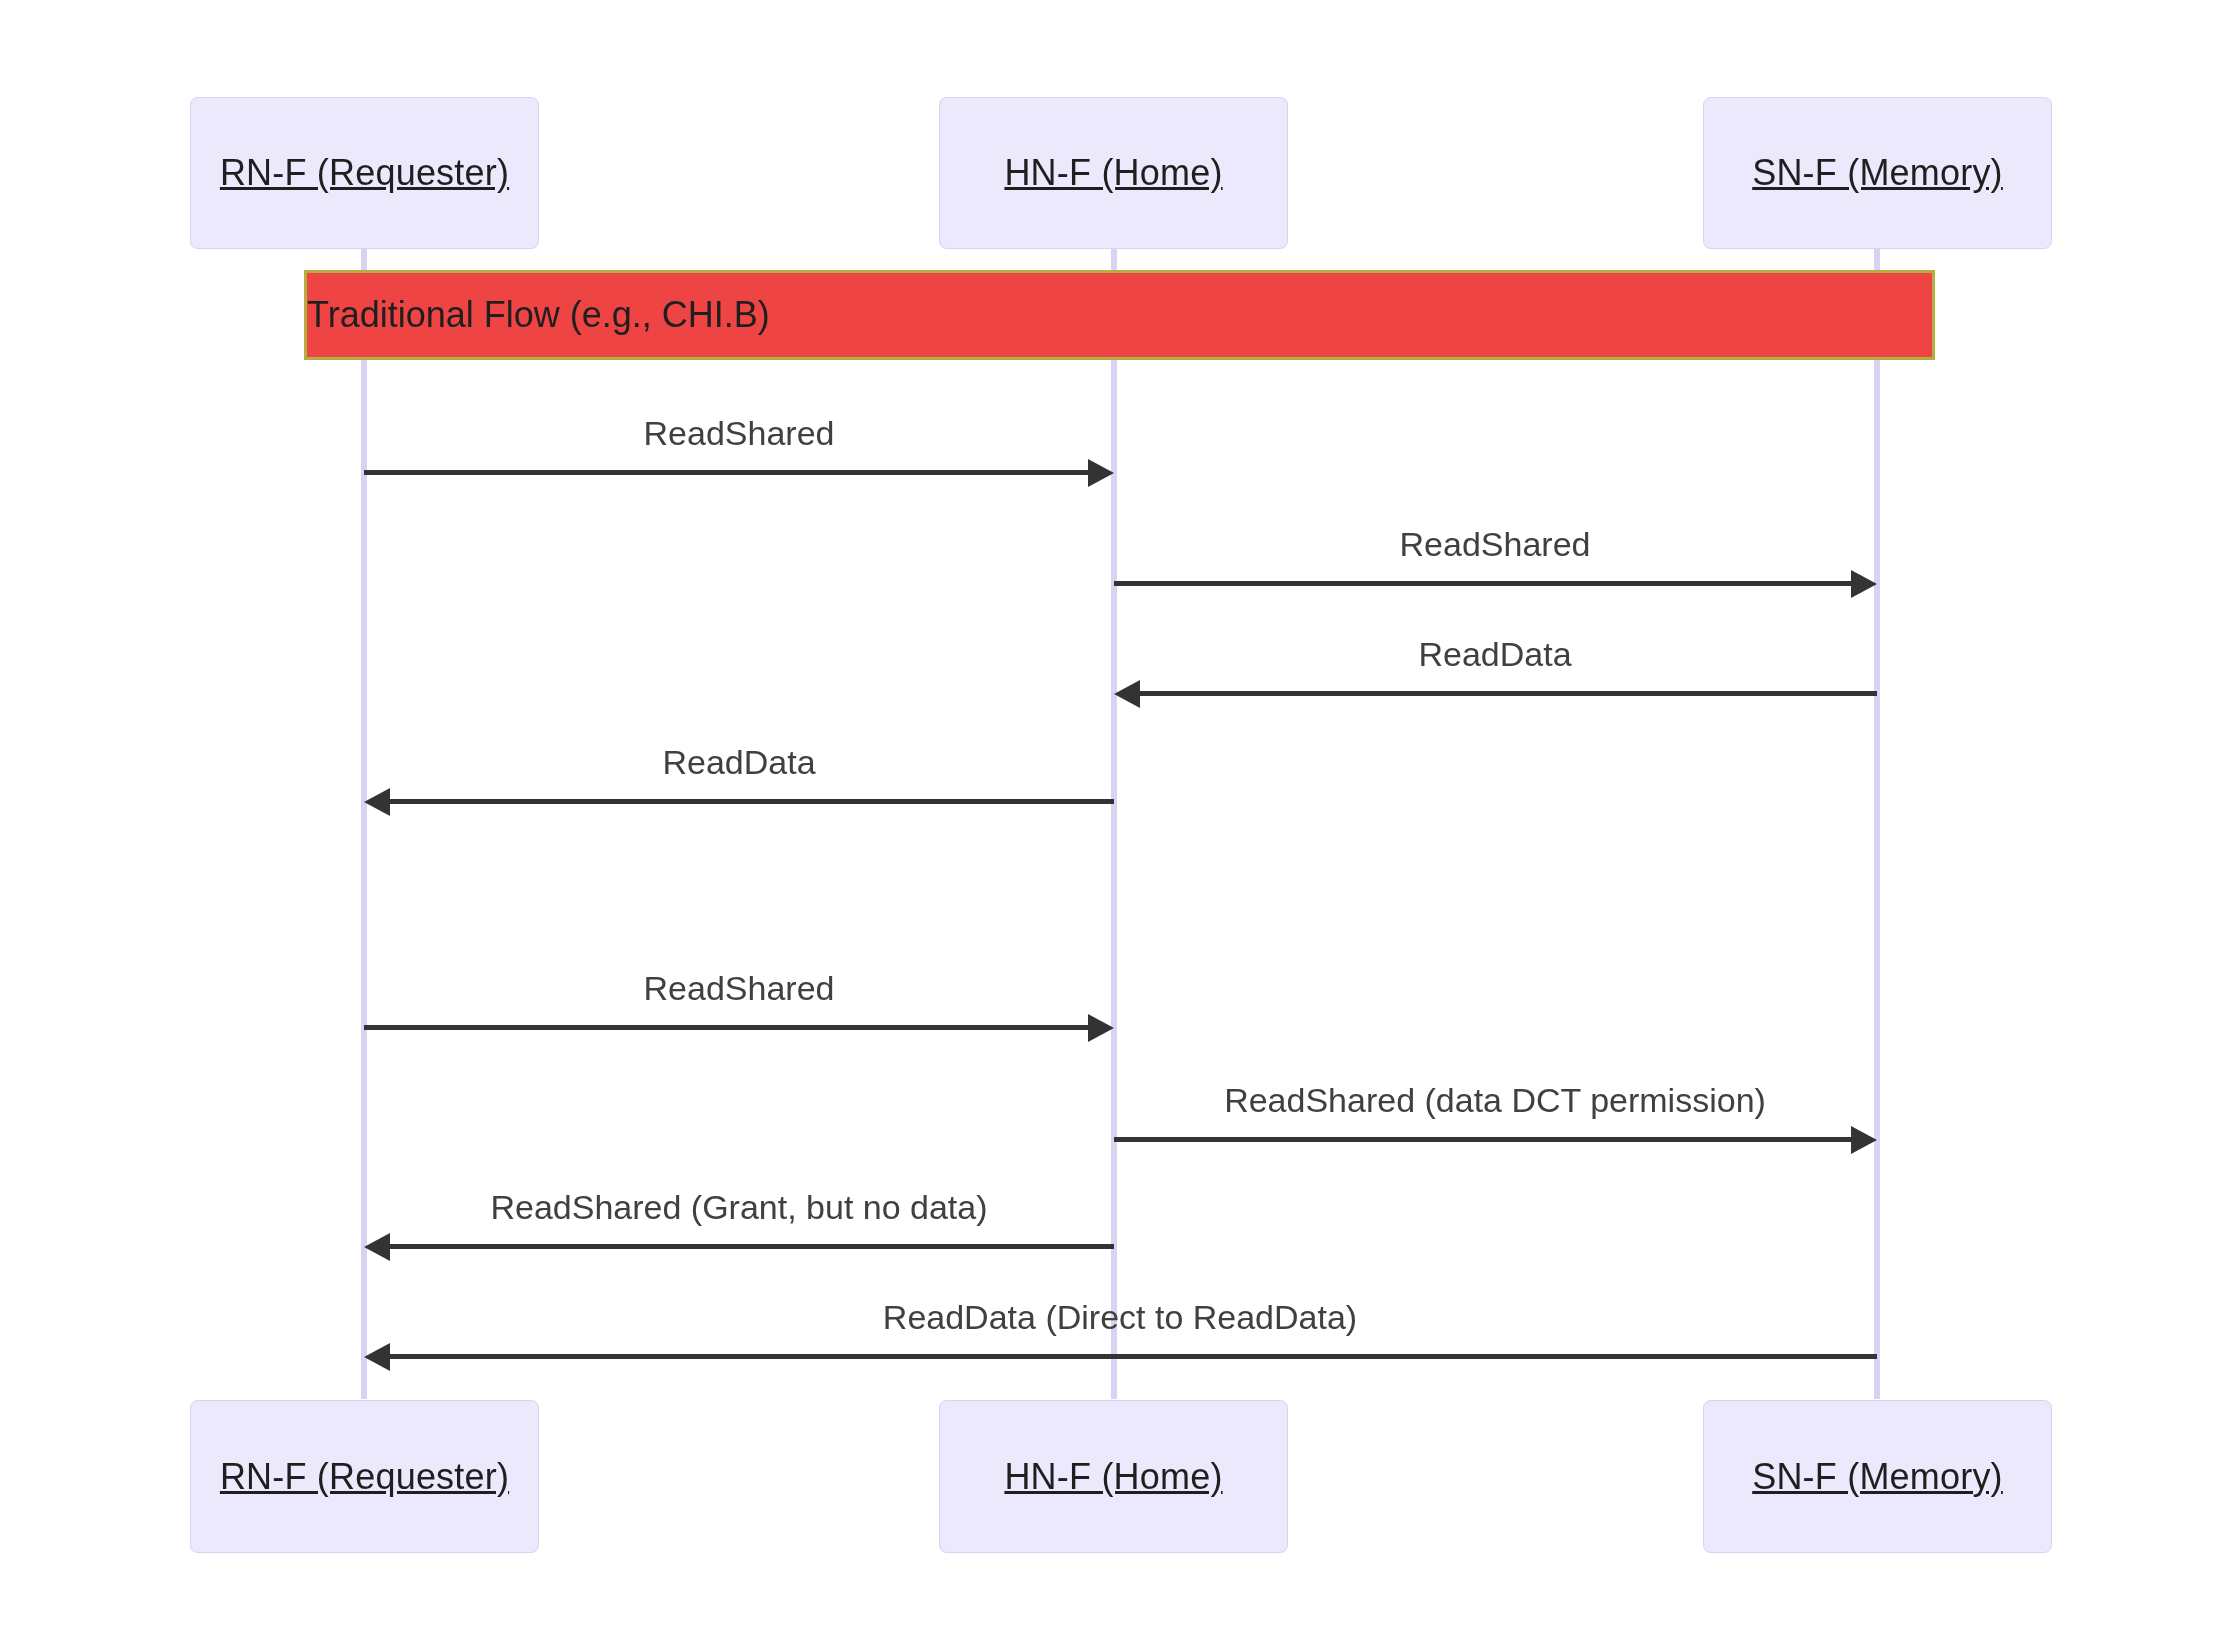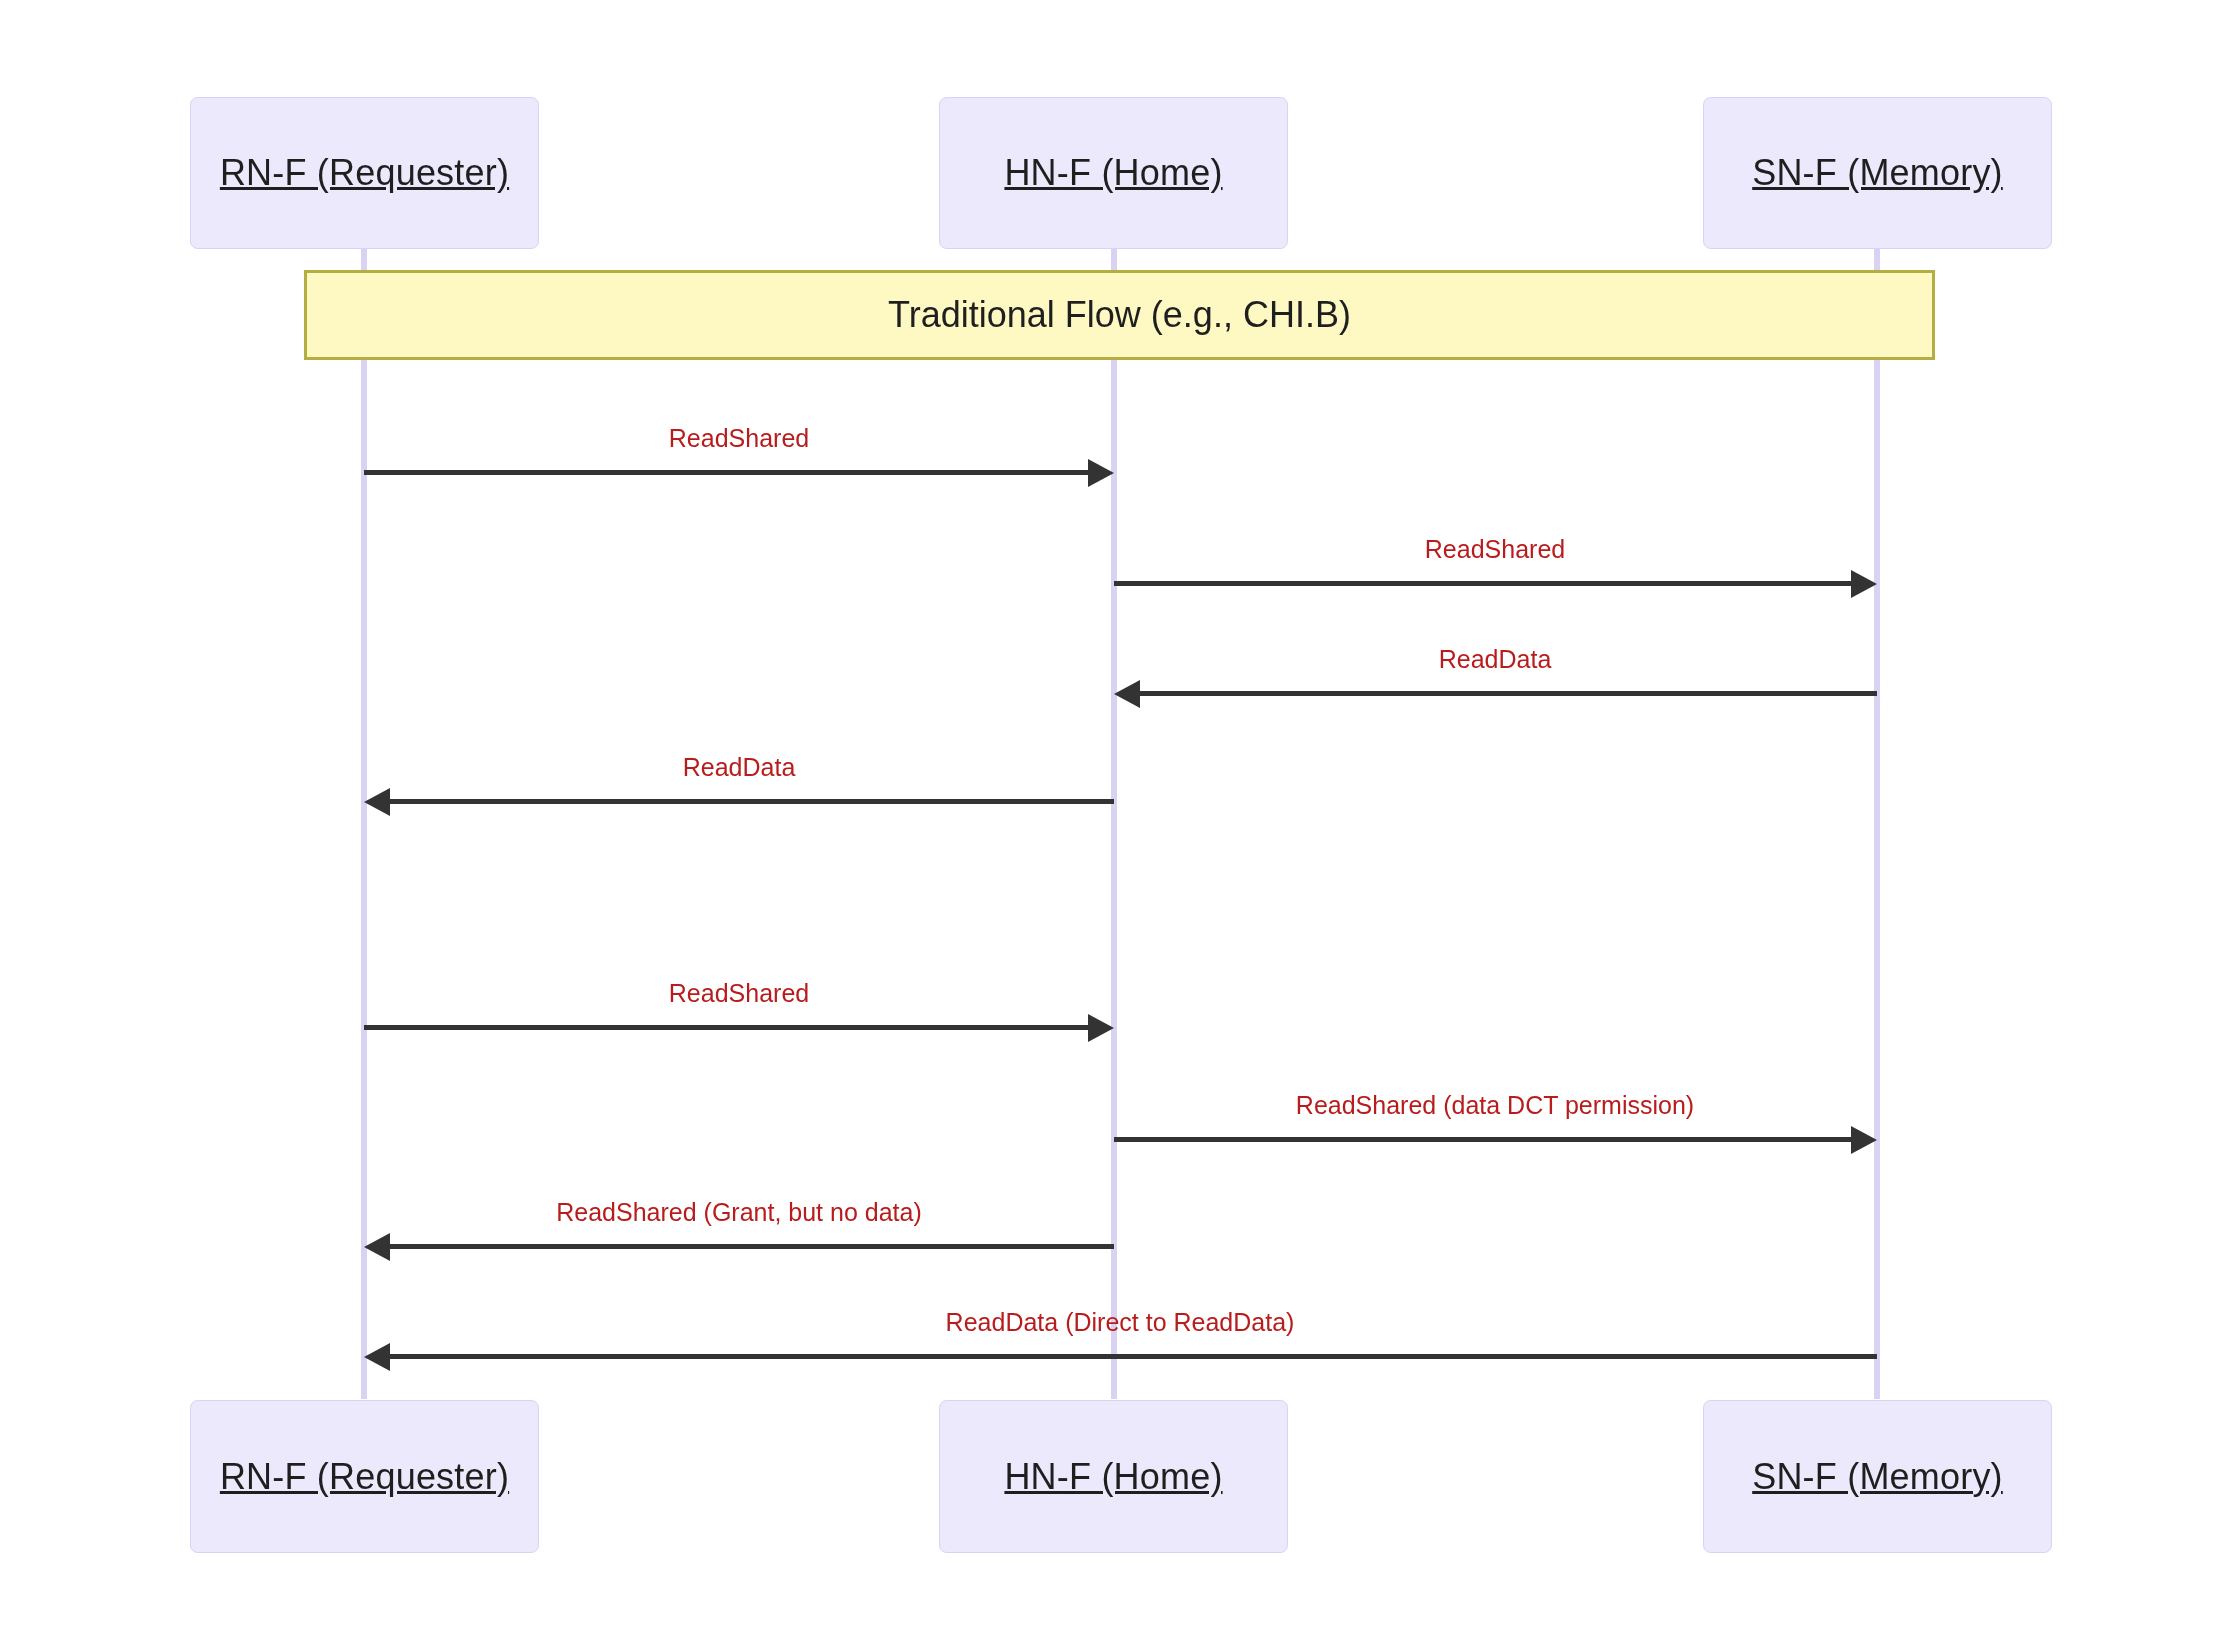--- a/index.html
+++ b/index.html
@@ -25,46 +25,46 @@
   .participant .plabel{
     font-size:36px;
     color:#1f1f1f;
     letter-spacing:0.2px;
     white-space:nowrap;
     text-decoration:underline;
   }
   
   .banner{
     position:absolute;
-    background:#fef9c3;
+    background:#ef4444;
     border:3.1px solid #b3ad42;
     box-sizing:border-box;
-    display:flex;align-items:center;justify-content:center;
+    display:flex;align-items:center;justify-content:flex-start;
   }
   .banner .blabel{
     font-size:36px;
     color:#1f1f1f;
     white-space:nowrap;
   }
   
   .message{position:absolute;height:0;}
   .msg-line{
     position:absolute;left:0;top:0;height:5.4px;background:#333333;
   }
   .msg-head{
     position:absolute;top:-11.5px;width:0;height:0;
     border-top:14.6px solid transparent;
     border-bottom:14.6px solid transparent;
   }
   .msg-head.right{border-left:26px solid #333333;}
   .msg-head.left{border-right:26px solid #333333;}
   .msg-label{
     position:absolute;
-    font-size:25px;
-    color:#b91c1c;
+    font-size:34px;
+    color:#404040;
     white-space:nowrap;
     text-align:center;
     transform:translate(-50%,-100%);
   }
 </style>
 </head>
 <body>
 
 <div id="canvas">
 

